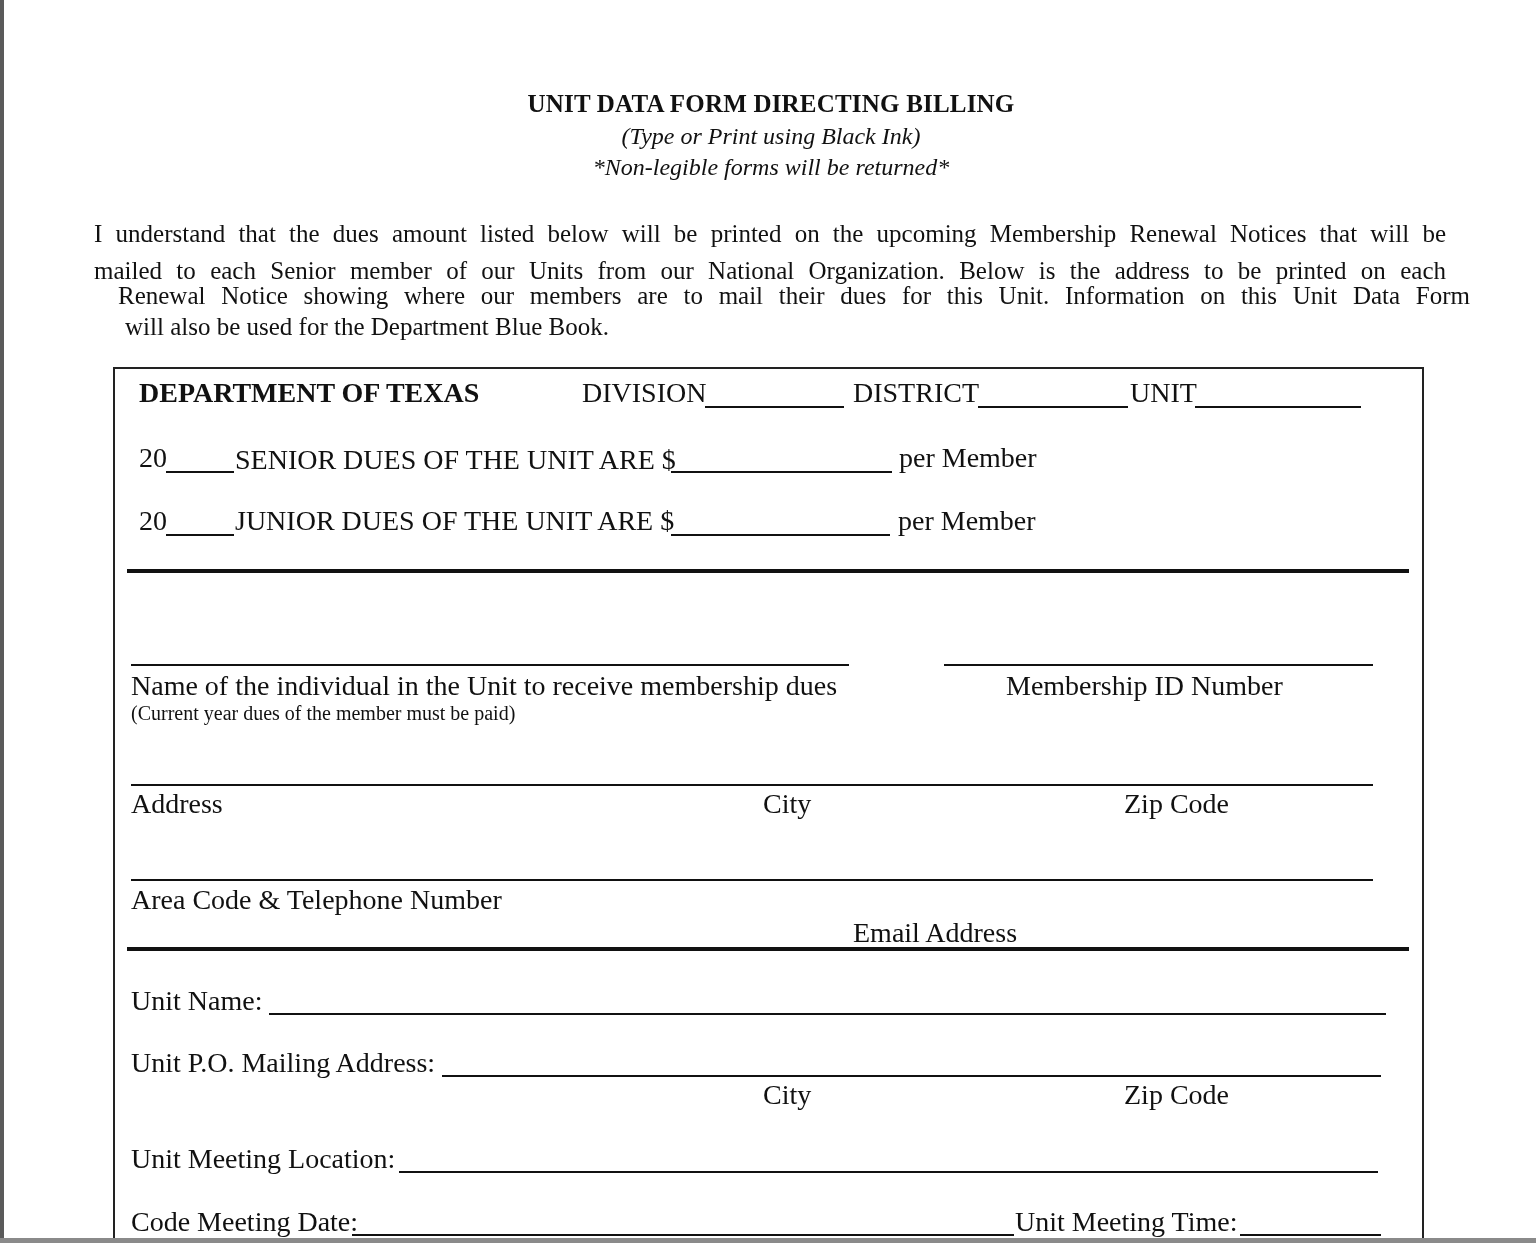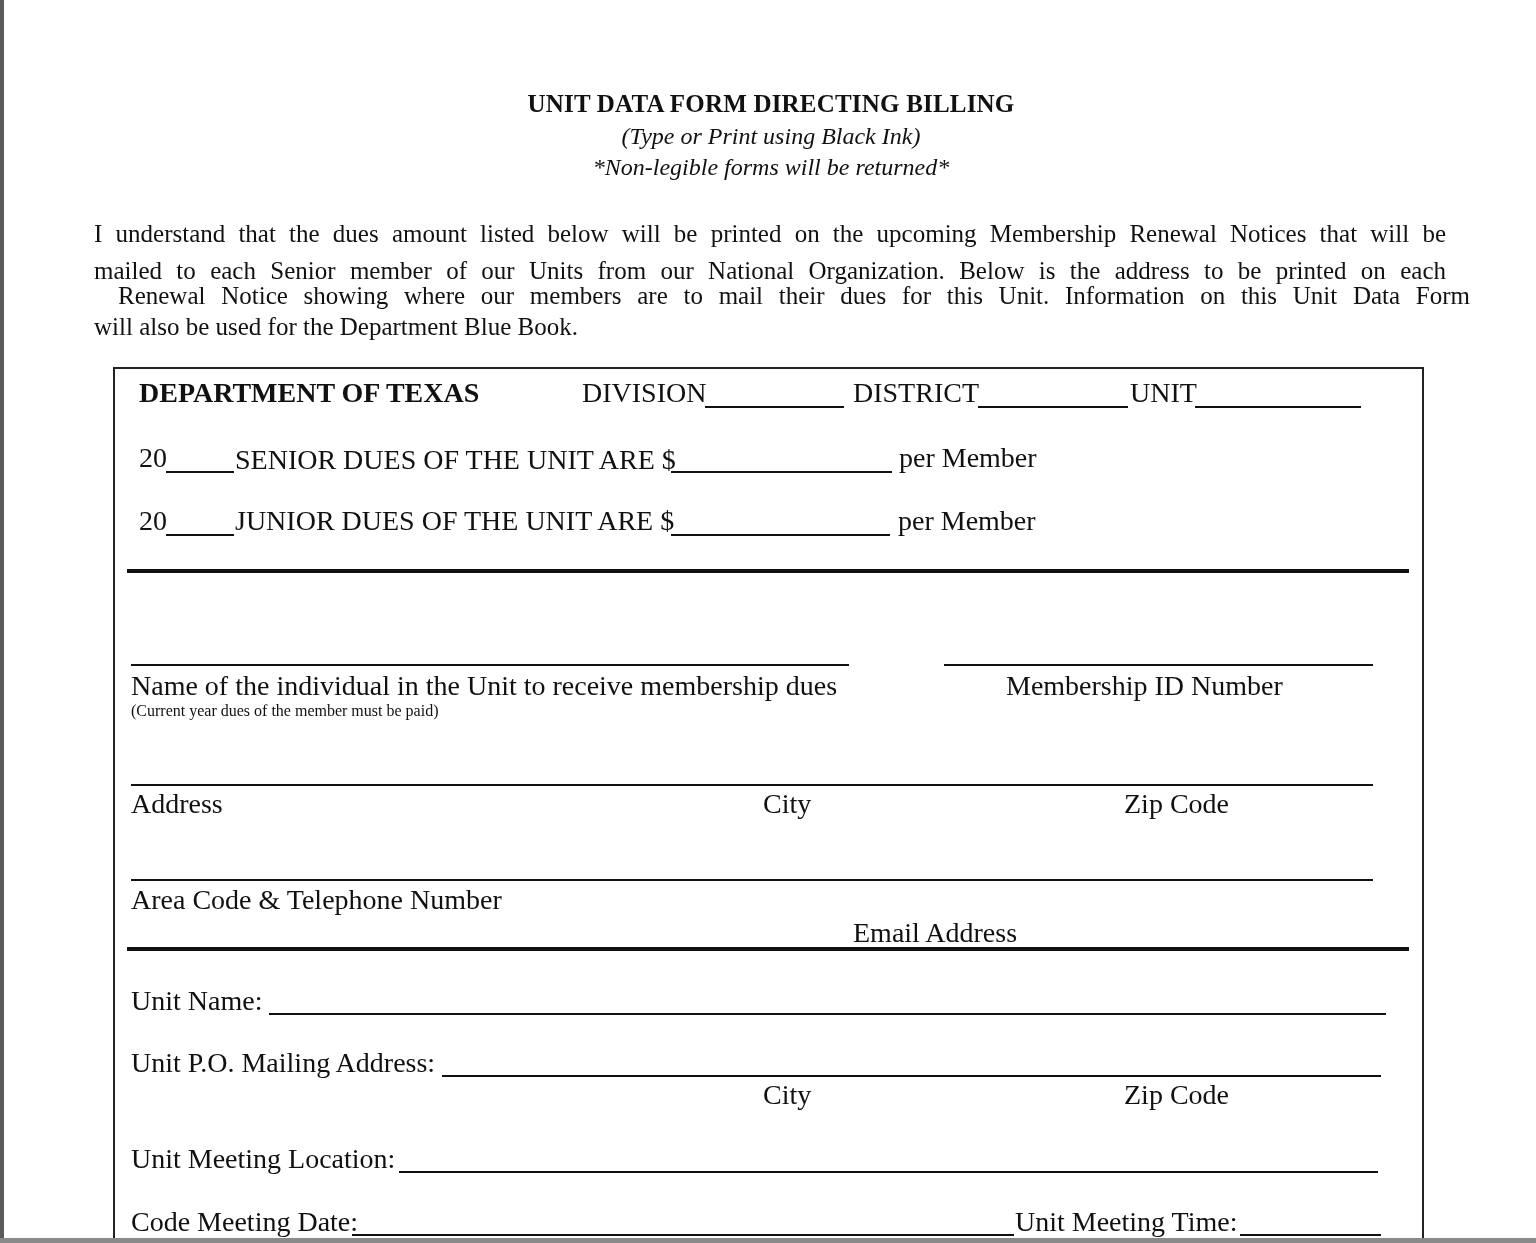--- a/index.html
+++ b/index.html
@@ -45,38 +45,38 @@
     .sub1 { top: 123px; }
     .sub2 { top: 154px; }
 
     .para-line {
       left: 94px; width: 1352px;
       font-size: 25px;
       text-align: justify;
       text-align-last: justify;
       line-height: 30px;
     }
-    .para-line.last { text-align-last: left; }
+    .para-line.last { text-align-last: left; margin-left: 31px; }
 
     .form-box {
       position: absolute;
       left: 113px; top: 367px;
       width: 1311px; height: 880px;
       border: 2px solid #222222;
       box-sizing: border-box;
     }
 
     .lbl { font-size: 28px; }
     .bold { font-weight: bold; }
     .hline {
       position: absolute;
       background: #111;
     }
     .thick { height: 4px; }
-    .small-note { font-size: 16px; }
+    .small-note { font-size: 20px; }
   </style>
 </head>
 <body>
 
 <div class="left-edge"></div>
 
 <div class="abs title">UNIT DATA FORM DIRECTING BILLING</div>
 <div class="abs subtitle sub1">(Type or Print using Black Ink)</div>
 <div class="abs subtitle sub2">*Non-legible forms will be returned*</div>
 

